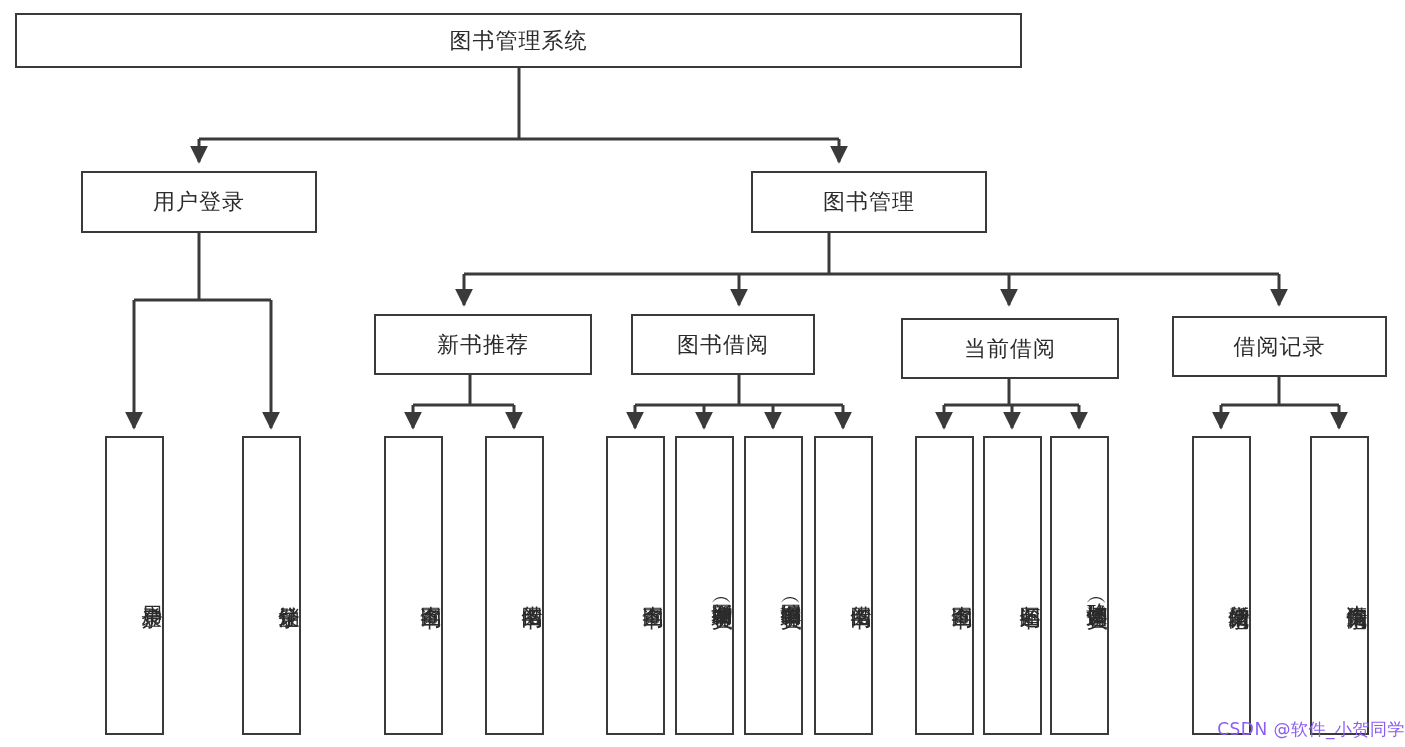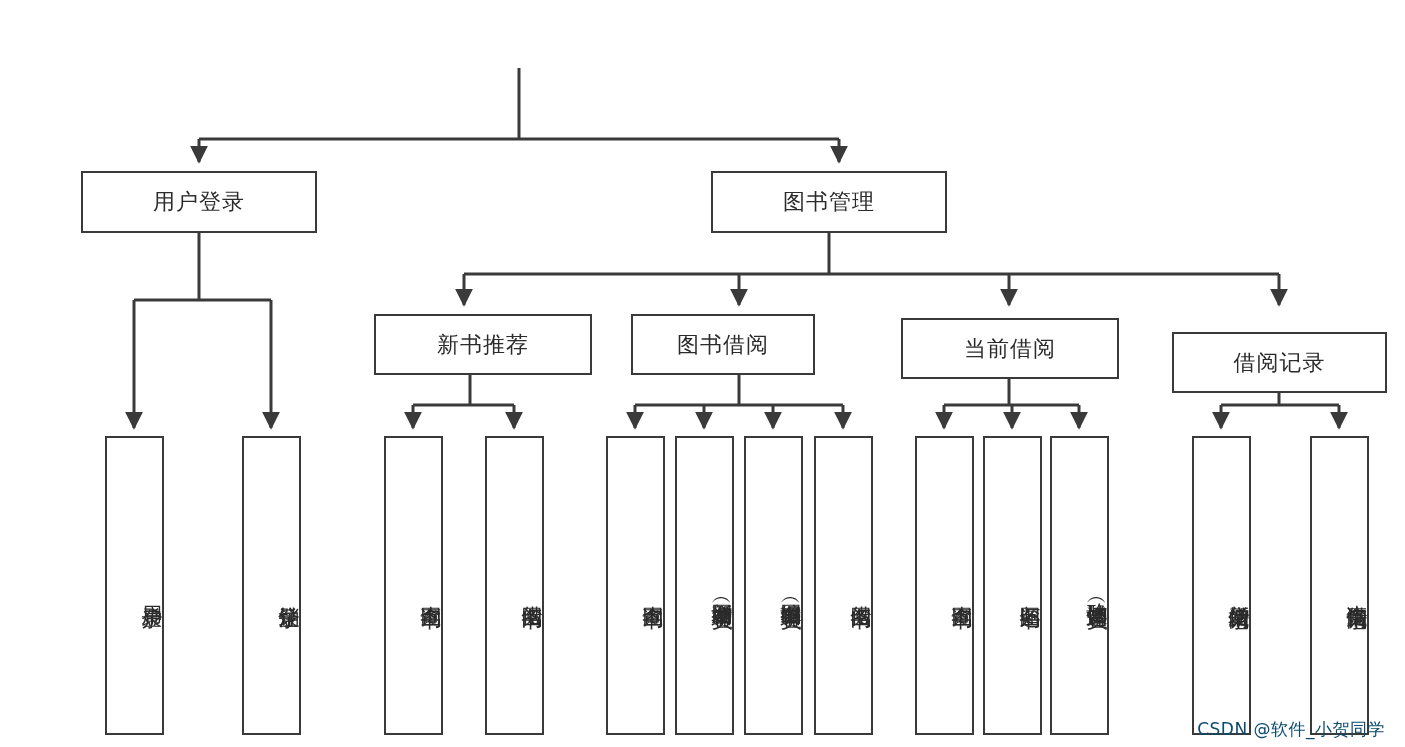--- a/index.html
+++ b/index.html
@@ -51,24 +51,24 @@
     line-height: 1.02;
   }
   .node .vtext {
     writing-mode: vertical-rl;
     text-orientation: upright;
     white-space: nowrap;
     display: block;
   }
   .watermark {
     position: absolute;
-    right: 20px;
+    right: 0;
     bottom: 6px;
     font-size: 17px;
-    color: #0c4a6e;
+    color: #8b5cf6;
     letter-spacing: 0.5px;
     white-space: nowrap;
     font-family: "DejaVu Sans", "Liberation Sans", sans-serif;
   }
 </style>
 </head>
 <body>
 
 <div id="canvas">
 
@@ -115,42 +115,45 @@
       <path d="M 1012 405 L 1012 428" marker-end="url(#arrow)"></path>
       <path d="M 1079 405 L 1079 428" marker-end="url(#arrow)"></path>
 
       <path d="M 1279 375 L 1279 405"></path>
       <path d="M 1221 405 L 1339 405"></path>
       <path d="M 1221 405 L 1221 428" marker-end="url(#arrow)"></path>
       <path d="M 1339 405 L 1339 428" marker-end="url(#arrow)"></path>
     </g>
   </svg>
 
+  <div class="node horiz" style="left:15px; top:13px; width:1007px; height:55px;">
+    <span>图书管理系统</span>
+  </div>
 
   <div class="node horiz" style="left:81px; top:171px; width:236px; height:62px;">
     <span>用户登录</span>
   </div>
 
-  <div class="node horiz" style="left:711px; top:171px; width:236px; height:62px;">
+  <div class="node horiz" style="left:751px; top:171px; width:236px; height:62px;">
     <span>图书管理</span>
   </div>
 
   <div class="node horiz" style="left:374px; top:314px; width:218px; height:61px;">
     <span>新书推荐</span>
   </div>
 
   <div class="node horiz" style="left:631px; top:314px; width:184px; height:61px;">
     <span>图书借阅</span>
   </div>
 
   <div class="node horiz" style="left:901px; top:318px; width:218px; height:61px;">
     <span>当前借阅</span>
   </div>
 
-  <div class="node horiz" style="left:1172px; top:332px; width:215px; height:61px;">
+  <div class="node horiz" style="left:1172px; top:316px; width:215px; height:61px;">
     <span>借阅记录</span>
   </div>
 
   <div class="node vert" style="left:105px; top:436px; width:59px; height:299px;">
     <span class="vtext">用户登录</span>
   </div>
 
   <div class="node vert" style="left:242px; top:436px; width:59px; height:299px;">
     <span class="vtext">注销登录</span>
   </div>

